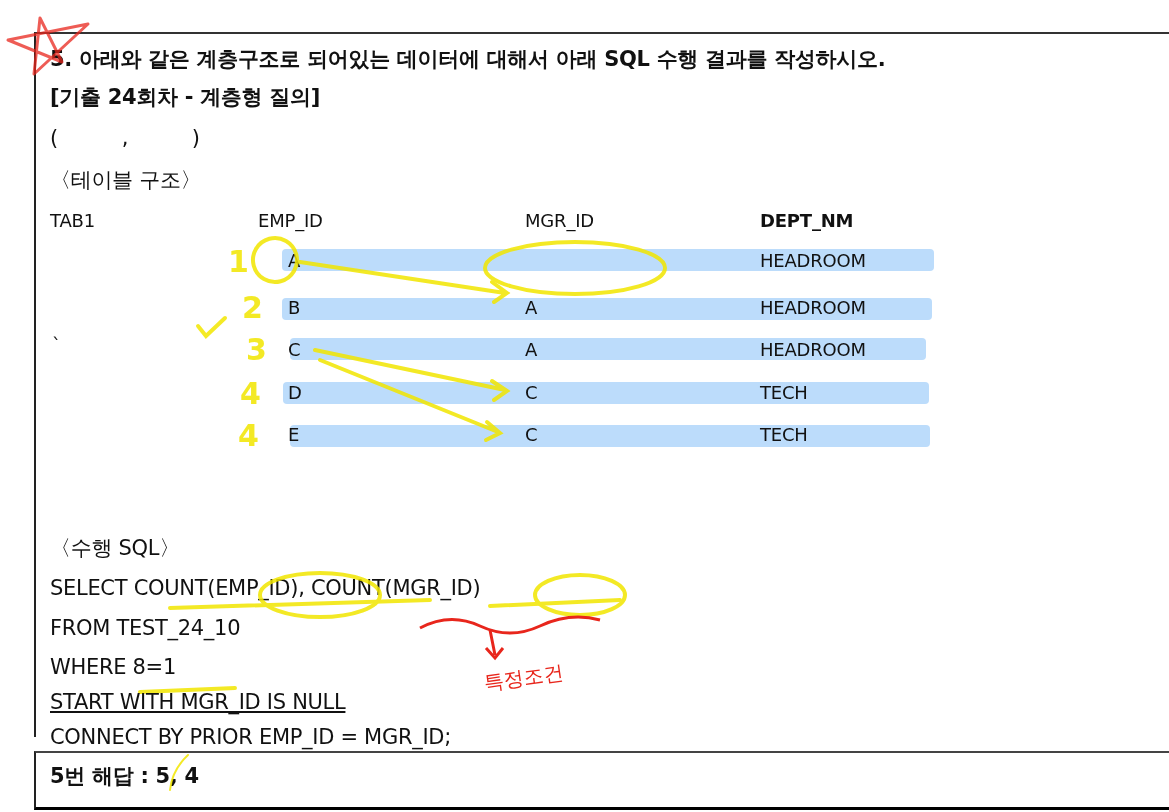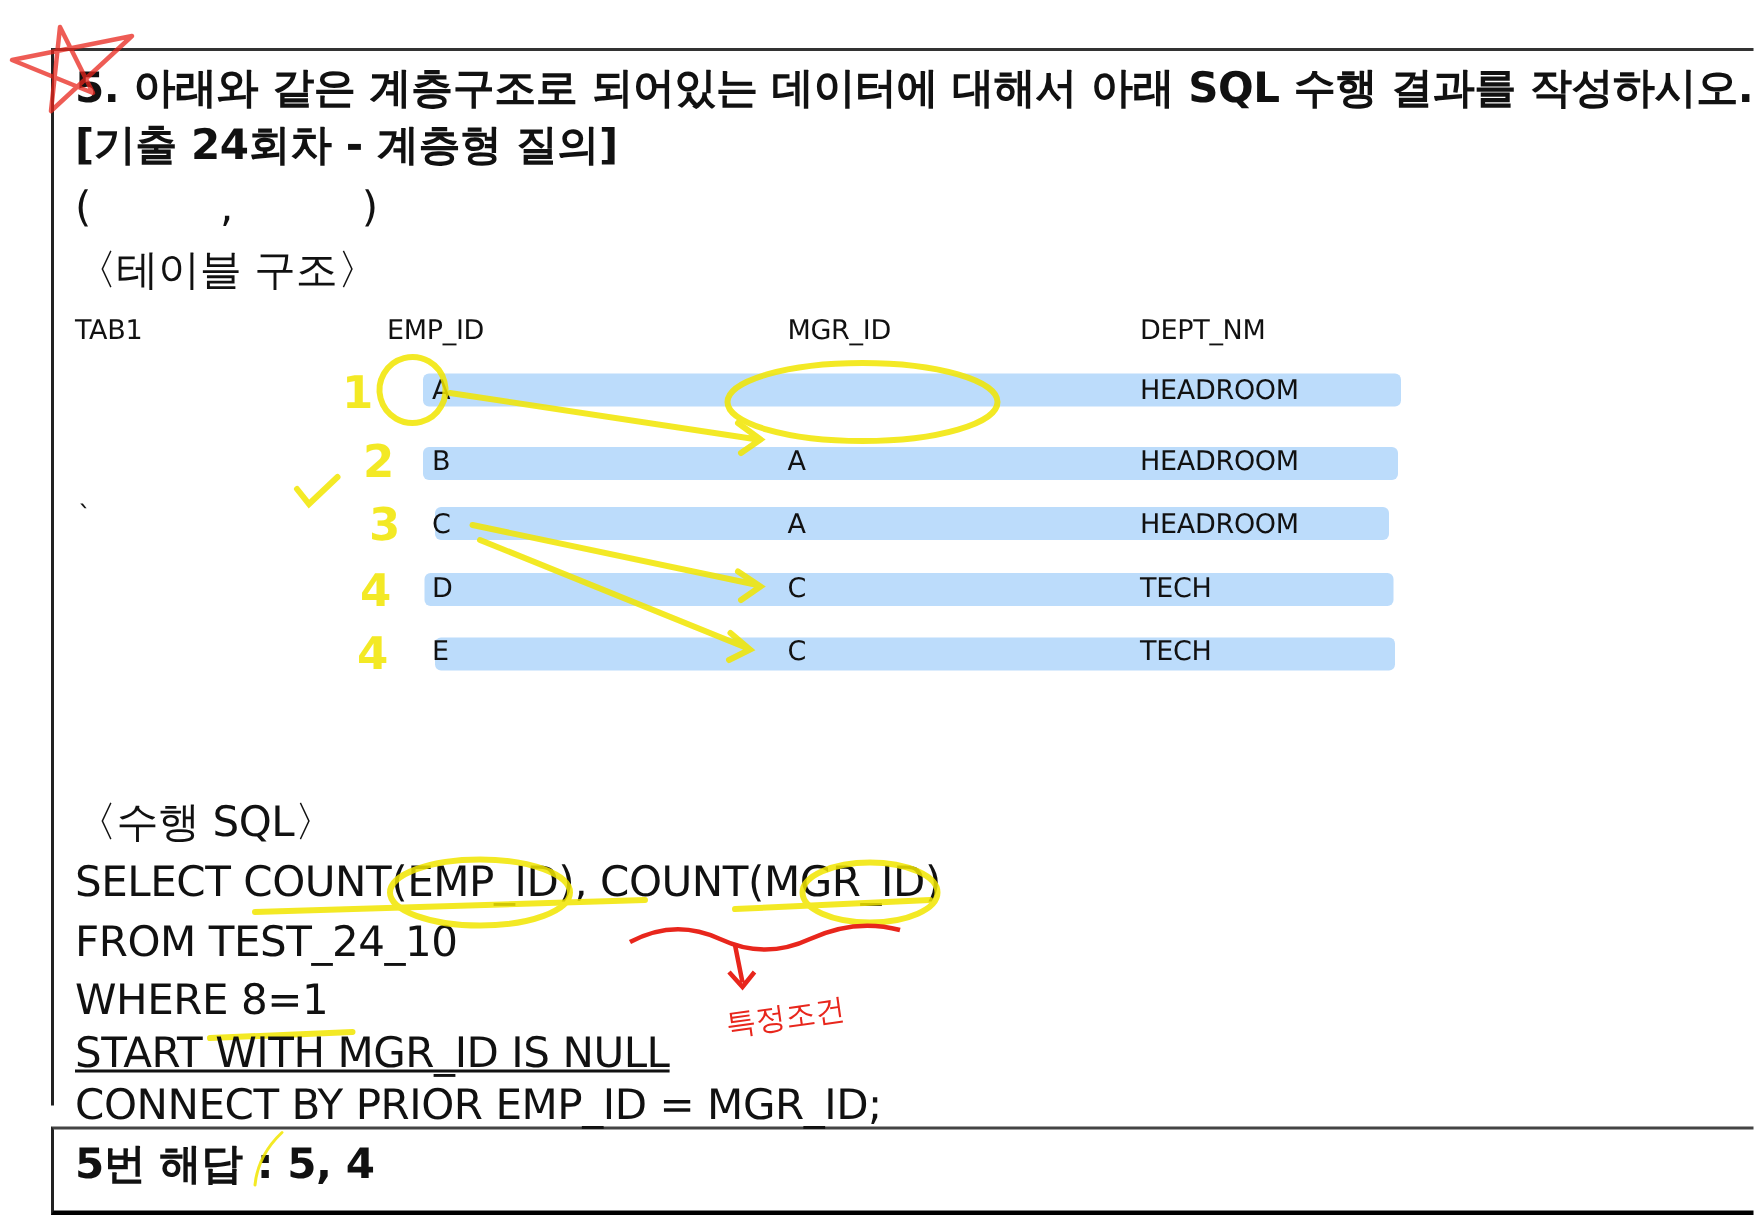--- a/index.html
+++ b/index.html
@@ -2,21 +2,21 @@
 <html><head>
 <meta charset="utf-8">
 <style>
   html, body { margin: 0; padding: 0; background: #ffffff; }
   body { width: 1169px; height: 812px; position: relative; overflow: hidden;
          font-family: "DejaVu Sans", "Liberation Sans", sans-serif; color: #111; }
   .box { position: absolute; left: 34px; top: 32px; width: 1140px; height: 703px;
          border-top: 2px solid #333; border-left: 2px solid #222; }
   .answer-box { position: absolute; left: 34px; top: 751px; width: 1140px; height: 54px;
          border-top: 2px solid #444; border-left: 2px solid #222; border-bottom: 3px solid #000; }
-  .line { position: absolute; left: 50px; font-size: 28px; line-height: 30px; white-space: pre;
+  .line { position: absolute; left: 50px; font-size: 21px; line-height: 30px; white-space: pre;
           letter-spacing: -0.3px; }
   .col { position: absolute; font-size: 18px; line-height: 30px; letter-spacing: -0.2px; }
   .hl { position: absolute; background: #bcdcfb; border-radius: 4px; height: 22px; }
   svg.annot { position: absolute; left: 0; top: 0; pointer-events: none; }
 </style>
 </head>
 <body>
 
 <div class="box"></div>
 <div class="answer-box"></div>
@@ -28,21 +28,21 @@
 <div class="hl" style="left:290px; top:425px; width:640px;"></div>
 
 <div class="line" style="top:44px; font-weight:bold;">5. 아래와 같은 계층구조로 되어있는 데이터에 대해서 아래 SQL 수행 결과를 작성하시오.</div>
 <div class="line" style="top:82px; font-weight:bold;">[기출 24회차 - 계층형 질의]</div>
 <div class="line" style="top:123px;">(          ,          )</div>
 <div class="line" style="top:165px;">〈테이블 구조〉</div>
 
 <div class="col" style="left:50px; top:206px;">TAB1</div>
 <div class="col" style="left:258px; top:206px;">EMP_ID</div>
 <div class="col" style="left:525px; top:206px;">MGR_ID</div>
-<div class="col" style="left:760px; top:206px;">DEPT_NM</div>
+<div class="col" style="left:760px; top:206px;font-weight:bold;">DEPT_NM</div>
 
 <div class="col" style="left:288px; top:246px;">A</div>
 <div class="col" style="left:525px; top:246px;"></div>
 <div class="col" style="left:760px; top:246px;">HEADROOM</div>
 
 <div class="col" style="left:288px; top:293px;">B</div>
 <div class="col" style="left:525px; top:293px;">A</div>
 <div class="col" style="left:760px; top:293px;">HEADROOM</div>
 
 <div class="col" style="left:52px; top:330px;">`</div>

